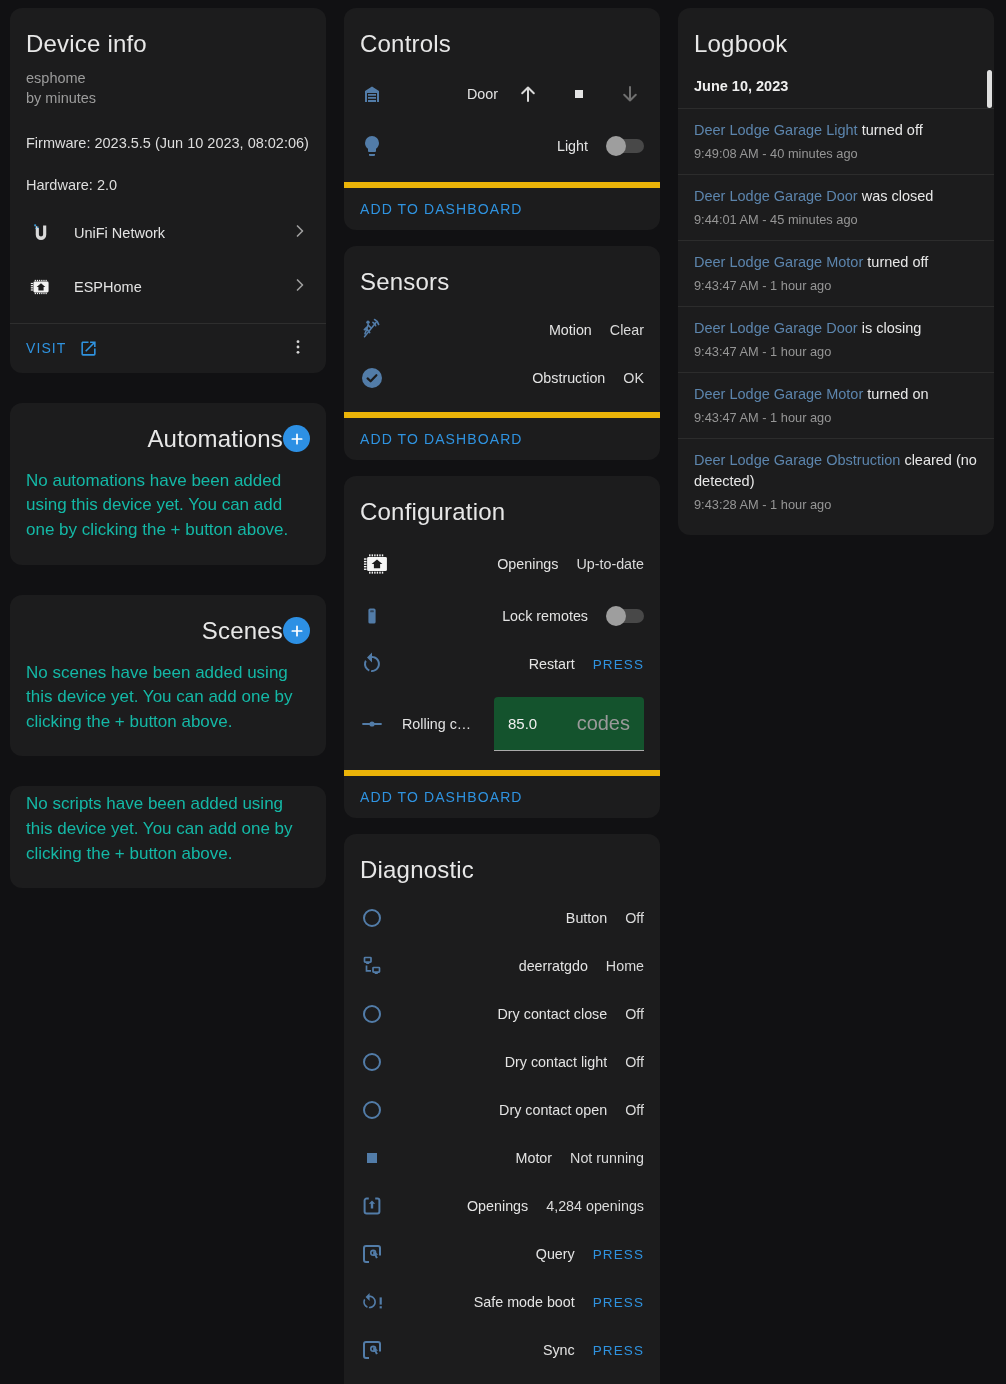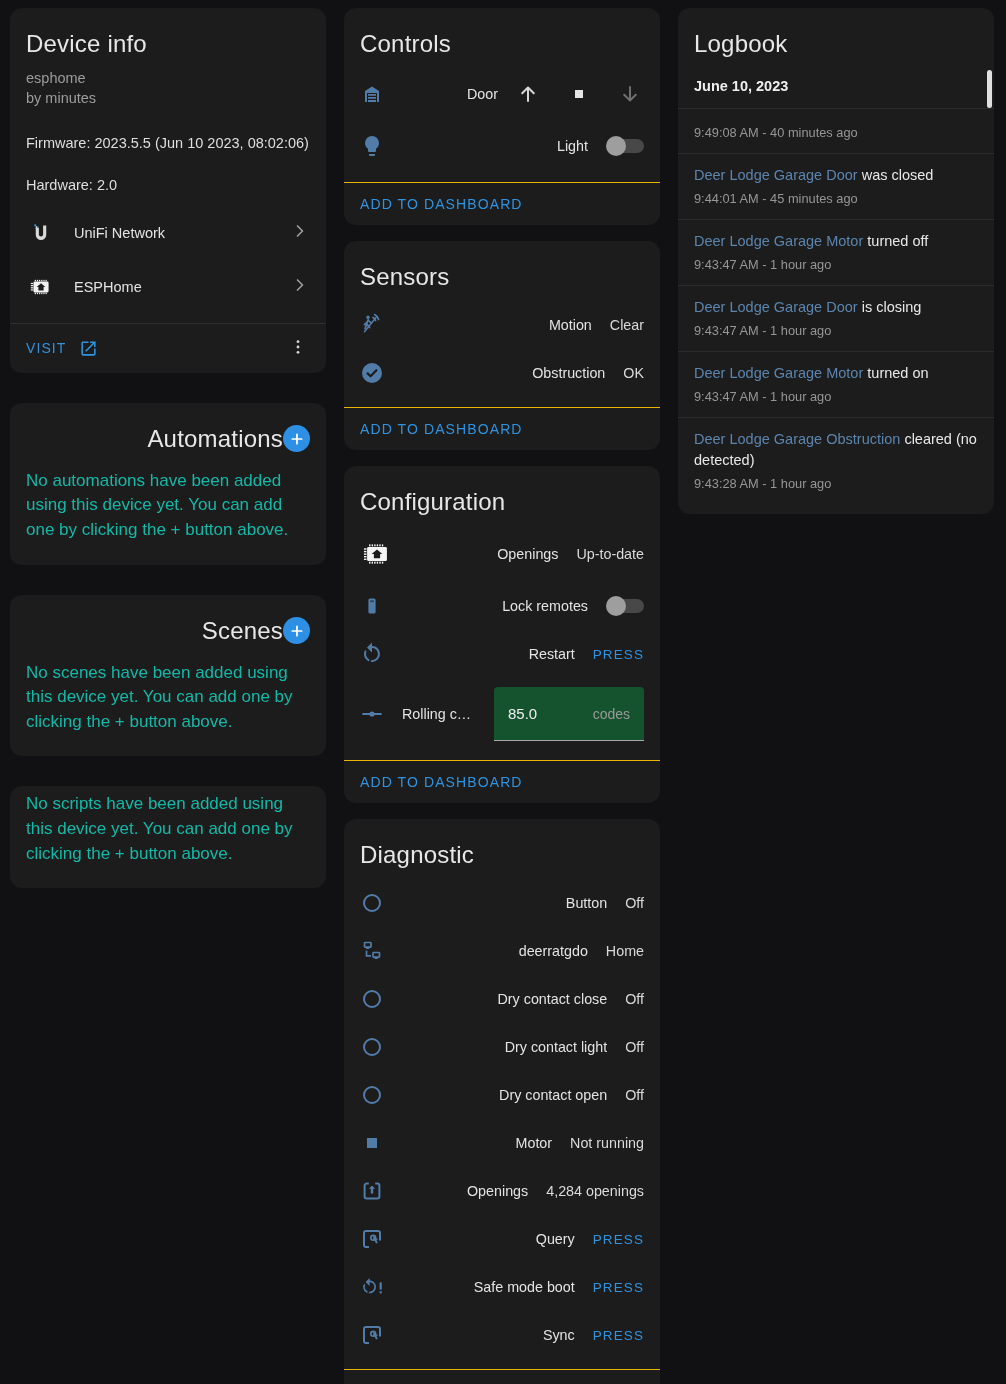--- a/index.html
+++ b/index.html
@@ -51,41 +51,41 @@
   }
 
   
   .row { display:flex; align-items:center; gap:18px; padding:0 16px; min-height:48px; cursor:pointer; }
   .row-tall { min-height:52px; }
   .row-icon { width:24px; height:24px; flex:none; display:flex; align-items:center; justify-content:center; }
   .row-label { flex:1; font-size:14.3px; color:#e3e3e3; white-space:nowrap; overflow:hidden; text-overflow:ellipsis;text-align:right; }
   .row-value { color:#dadada; font-size:14.3px; text-align:right; white-space:nowrap; }
   .press { color:#2f93e0; font-weight:500; letter-spacing:1.1px; font-size:13.5px; cursor:pointer; }
 
-  .add-bar { border-top:1px solid #eab308; padding:13px 16px; margin-top:10px; }
+  .add-bar { border-top:6px solid #eab308; padding:13px 16px; margin-top:10px; }
 
   
   .toggle { position:relative; width:38px; height:20px; margin-left:auto; cursor:pointer; flex:none; }
   .toggle .track { position:absolute; left:4px; top:3px; width:34px; height:14px; border-radius:7px; background:#484848; }
   .toggle .knob  { position:absolute; left:0; top:0; width:20px; height:20px; border-radius:50%; background:#9e9e9e; }
 
   
   .cover-btns { display:flex; align-items:center; gap:27px; margin-left:auto; padding-right:2px; }
   .cover-btns svg { cursor:pointer; }
 
   
   .num-row { min-height:72px; }
   .num-box {
     margin-left:auto; width:150px; height:54px; background:#14532d;
     border-radius:4px 4px 0 0; border-bottom:1px solid #a9a9a9;
     display:flex; align-items:center; justify-content:space-between;
     padding:0 14px; cursor:text;
   }
   .num-value { color:#f0f0f0; font-size:15px; }
-  .num-suffix { color:#9a9a9a; font-size:14px; }
+  .num-suffix { color:#9a9a9a; font-size:20px; }
 
   
   .lb-scroll { position:relative; }
   .lb-date { font-weight:700; font-size:14.5px; color:#efefef; padding:10px 16px 14px; }
   .lb-entry { border-top:1px solid #2c2c2c; padding:11px 16px 13px; }
   .lb-line { font-size:14.5px; line-height:1.45; color:#e8e8e8; }
   .lb-entity { color:#5c85ad; cursor:pointer; }
   .lb-time { color:#969696; font-size:12.8px; margin-top:5px; }
   .lb-thumb { position:absolute; top:2px; right:2px; width:5px; height:38px; background:#dfdfdf; border-radius:3px; cursor:pointer; }
   .lb-pad { height:10px; }
@@ -474,20 +474,21 @@
 
   <div class="col col-right">
 
     <section class="card">
       <div class="card-title">Logbook</div>
 
       <div class="lb-scroll">
         <div class="lb-date">June 10, 2023</div>
 
         <div class="lb-entry">
+          <div class="lb-line"><span class="lb-entity">Deer Lodge Garage Light</span> <span>turned off</span></div>
           <div class="lb-time">9:49:08 AM - 40 minutes ago</div>
         </div>
         <div class="lb-entry">
           <div class="lb-line"><span class="lb-entity">Deer Lodge Garage Door</span> <span>was closed</span></div>
           <div class="lb-time">9:44:01 AM - 45 minutes ago</div>
         </div>
         <div class="lb-entry">
           <div class="lb-line"><span class="lb-entity">Deer Lodge Garage Motor</span> <span>turned off</span></div>
           <div class="lb-time">9:43:47 AM - 1 hour ago</div>
         </div>

